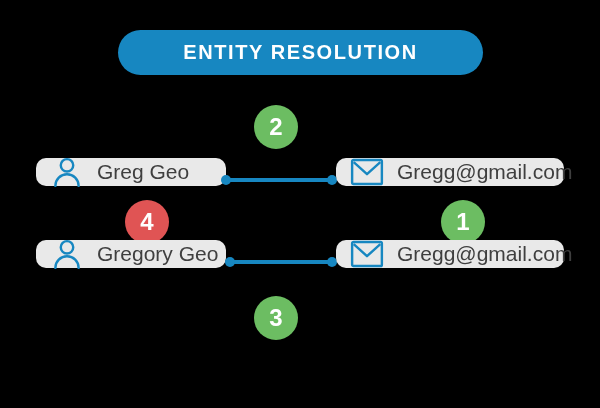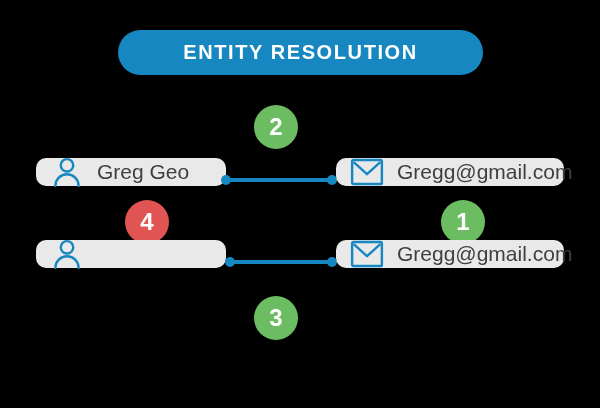--- a/index.html
+++ b/index.html
@@ -100,20 +100,21 @@
     <span>1</span>
   </div>
 
   <div class="card person-2">
     <span class="icon">
       <svg width="34" height="34" viewBox="0 0 24 24" fill="none" stroke="#1787c1" stroke-width="1.7" stroke-linecap="round">
         <circle cx="12" cy="7.3" r="4.4"></circle>
         <path d="M3.8 21.8a8.2 8.2 0 0 1 16.4 0"></path>
       </svg>
     </span>
+    <span>Gregory Geo</span>
   </div>
 
   <div class="connector conn-2">
     <span class="dot start"></span>
     <span class="dot end"></span>
   </div>
 
   <div class="card email-2">
     <span class="icon">
       <svg width="34" height="30" viewBox="0 0 24 21" fill="none" stroke="#1787c1" stroke-width="1.7" stroke-linejoin="round">

